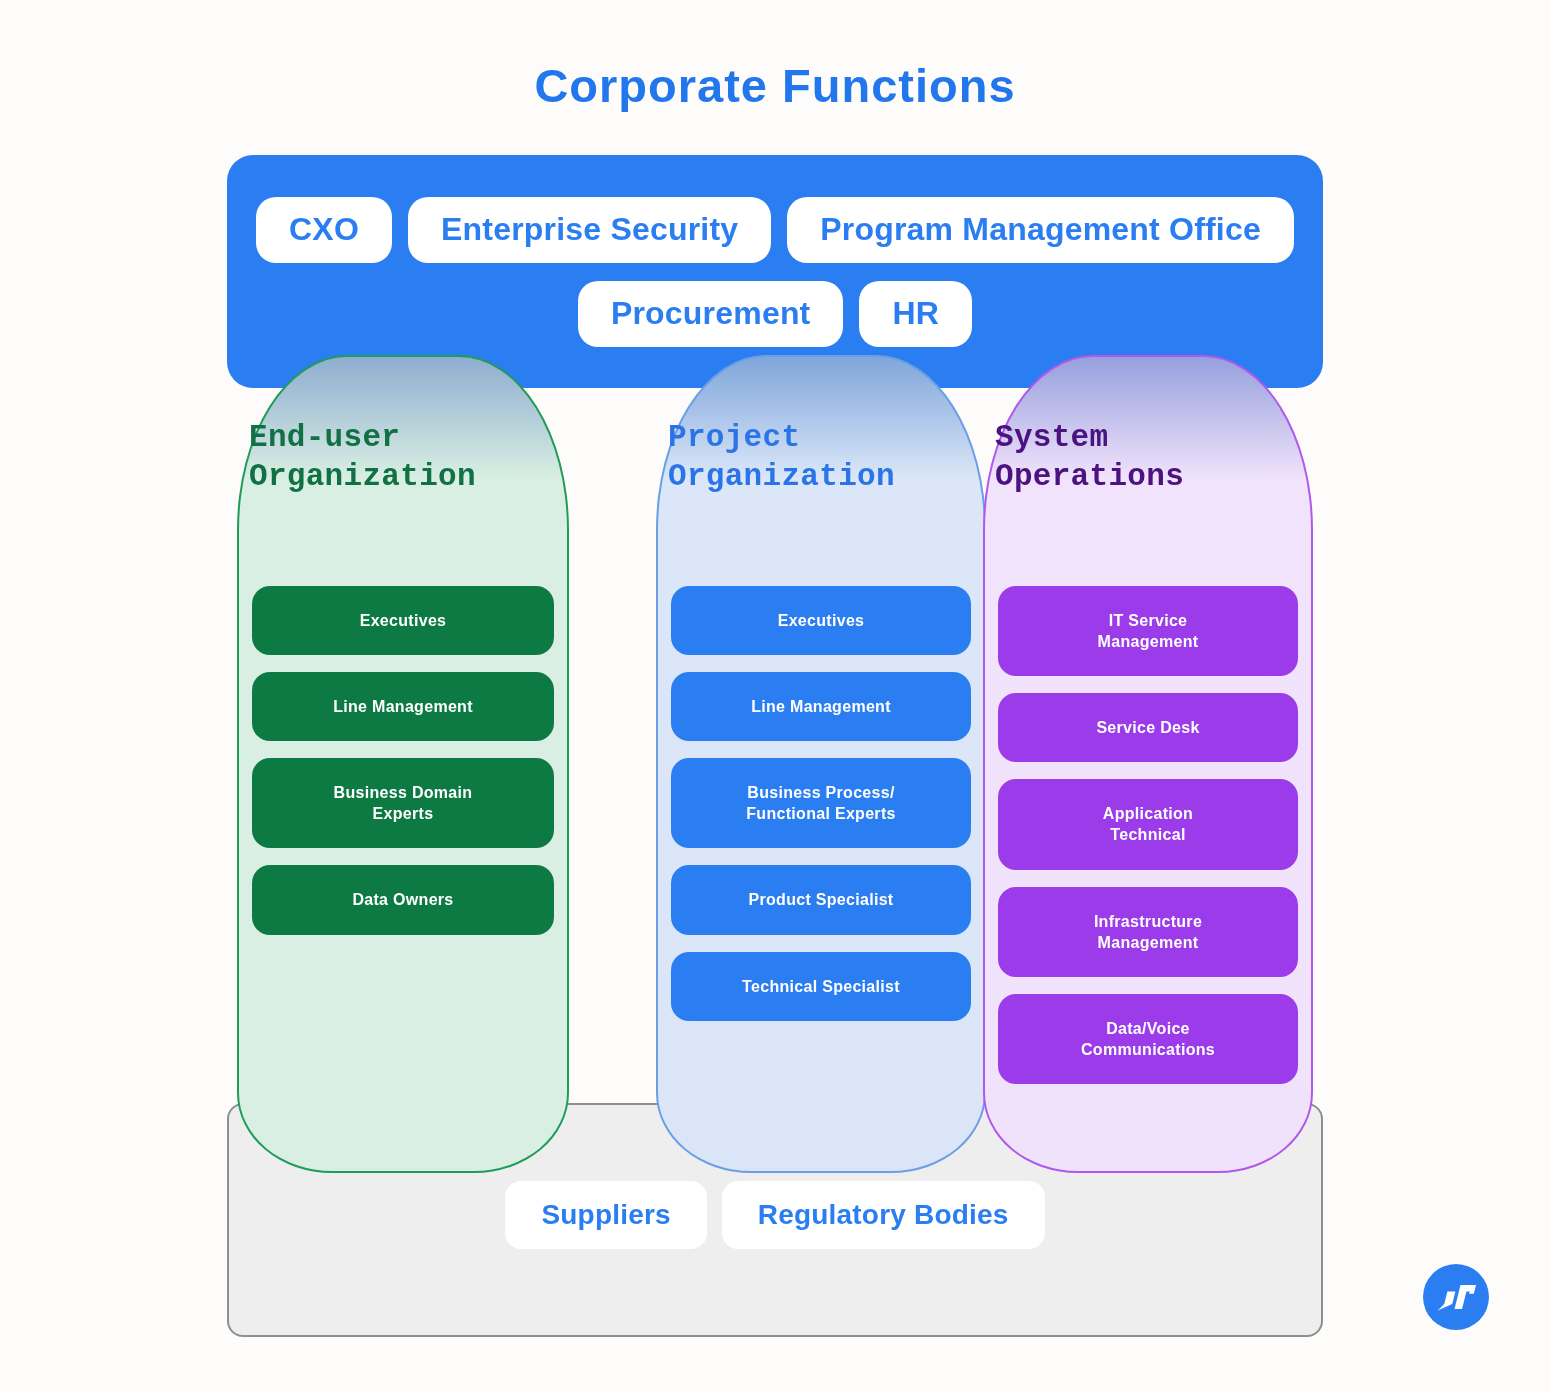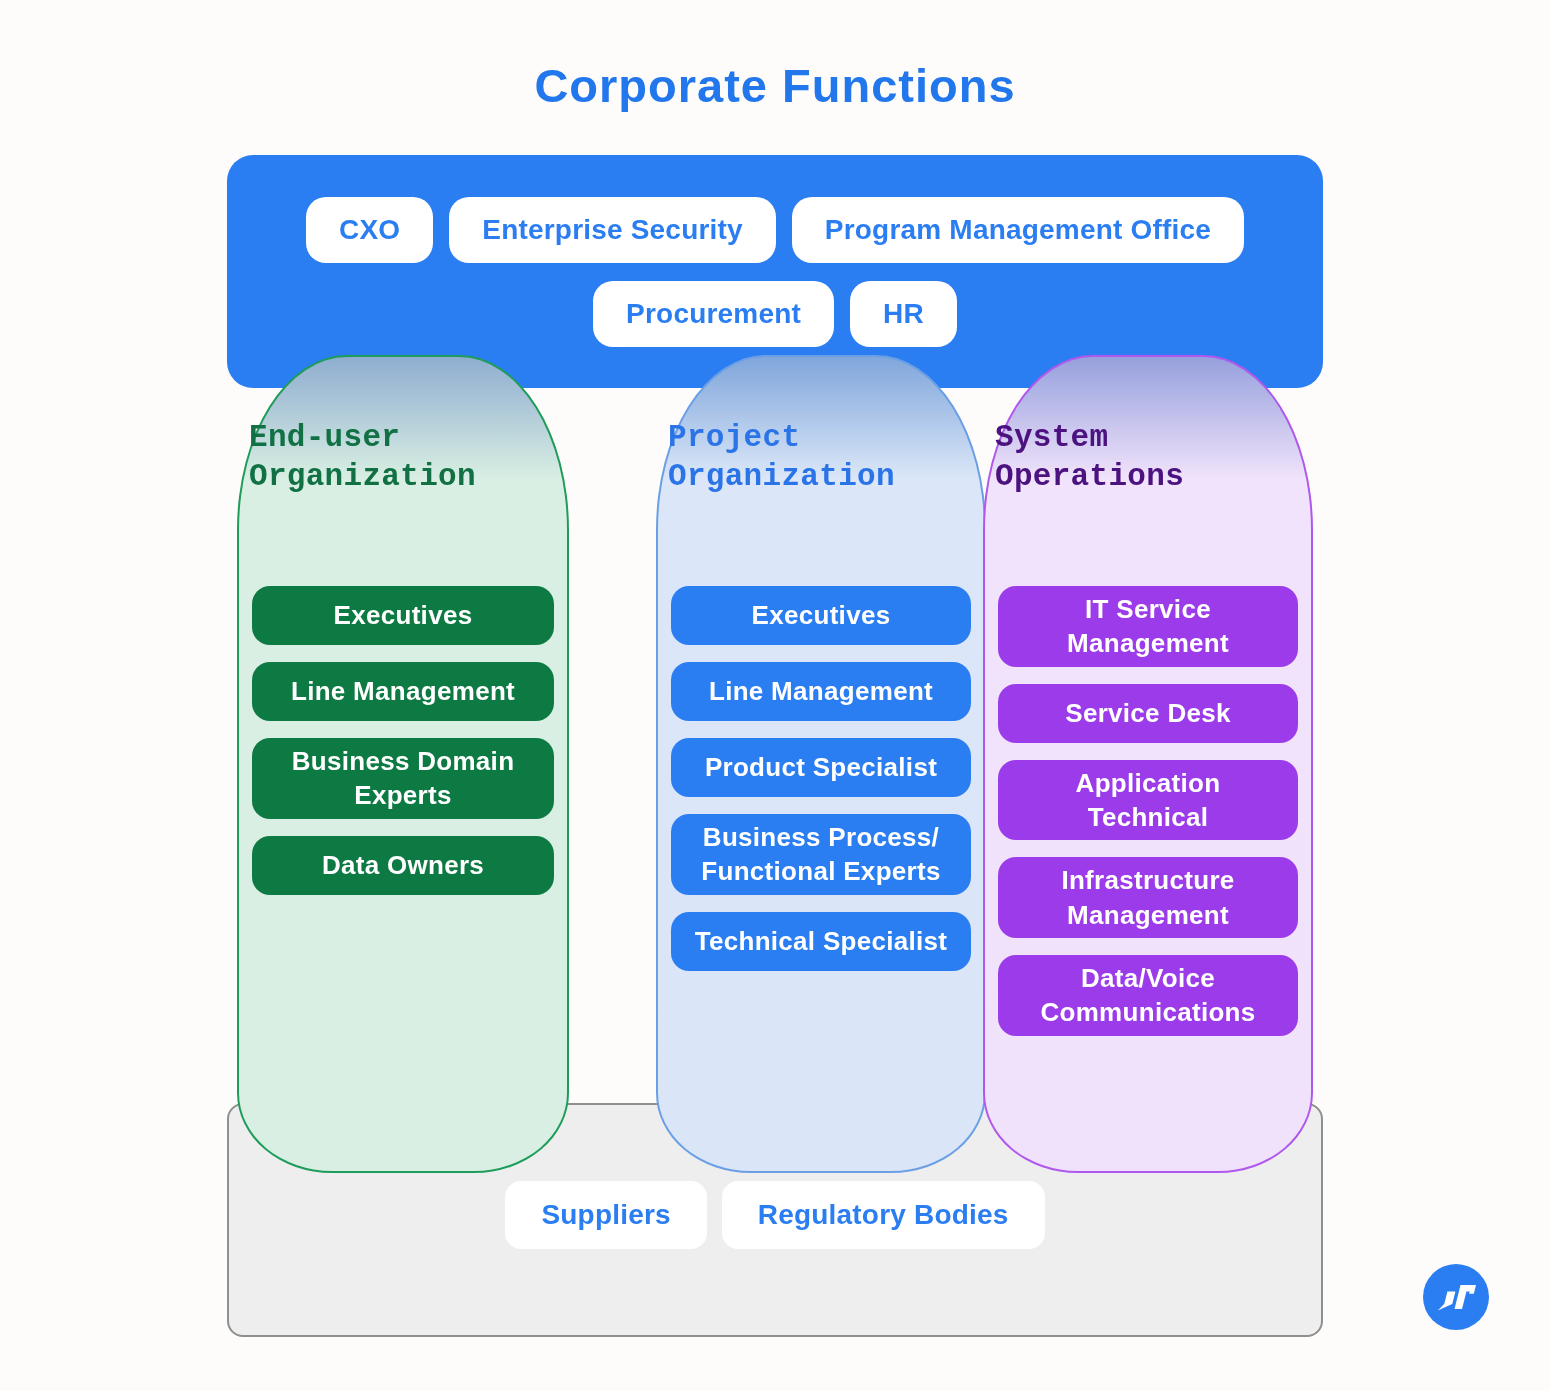--- a/index.html
+++ b/index.html
@@ -17,21 +17,21 @@
   .top-bar{
     position:absolute;left:227px;top:155px;width:1096px;height:233px;
     background:#2b7ef1;border-radius:26px;z-index:1;
     display:flex;flex-direction:column;justify-content:center;gap:18px;
     box-sizing:border-box;
   }
   .bar-row{display:flex;justify-content:center;gap:16px;}
   .bar-pill{
     background:#ffffff;border-radius:20px;height:66px;
     display:flex;align-items:center;justify-content:center;
-    padding:0 33px;font-size:28px;font-weight:700;letter-spacing:.2px;
+    padding:0 33px;font-size:32px;font-weight:700;letter-spacing:.2px;
     color:#2b7ef1;white-space:nowrap;
   }
   
   .column{
     position:absolute;top:355px;height:818px;width:330px;z-index:2;
     border-radius:110px 110px 95px 95px / 175px 175px 80px 80px;
     box-sizing:border-box;
   }
   .col-green{
     left:237px;width:332px;
@@ -56,22 +56,22 @@
   .col-green .col-title{color:#117144;}
   .col-blue  .col-title{color:#2b74e8;}
   .col-purple .col-title{color:#4c1380;}
   .pill-list{
     position:absolute;top:229px;left:13px;right:13px;
     display:flex;flex-direction:column;gap:17px;
   }
   .pill{
     border-radius:18px;min-height:59px;box-sizing:border-box;
     display:flex;align-items:center;justify-content:center;
-    padding:6px 12px;text-align:center;
-    font-size:26px;font-weight:700;letter-spacing:.3px;line-height:1.32;
+    padding:24px 12px;text-align:center;
+    font-size:16px;font-weight:700;letter-spacing:.3px;line-height:1.32;
     color:#ffffff;white-space:pre-line;
   }
   .col-green  .pill{background:#0d7a44;}
   .col-blue   .pill{background:#2b7ef1;}
   .col-purple .pill{background:#9c3be9;}
   
   .bottom-bar{
     position:absolute;left:227px;top:1103px;width:1096px;height:234px;
     background:#eeeeef;border:2px solid #8f8f8f;border-radius:16px;
     z-index:0;box-sizing:border-box;
@@ -118,23 +118,23 @@
       <div class="pill">Data Owners</div>
     </div>
   </section>
 
   <section class="column col-blue">
     <h2 class="col-title">Project
 Organization</h2>
     <div class="pill-list">
       <div class="pill">Executives</div>
       <div class="pill">Line Management</div>
-      <div class="pill">Product Specialist</div>
       <div class="pill">Business Process/
 Functional Experts</div>
+      <div class="pill">Product Specialist</div>
       <div class="pill">Technical Specialist</div>
     </div>
   </section>
 
   <section class="column col-purple">
     <h2 class="col-title">System
 Operations</h2>
     <div class="pill-list">
       <div class="pill">IT Service
 Management</div>

